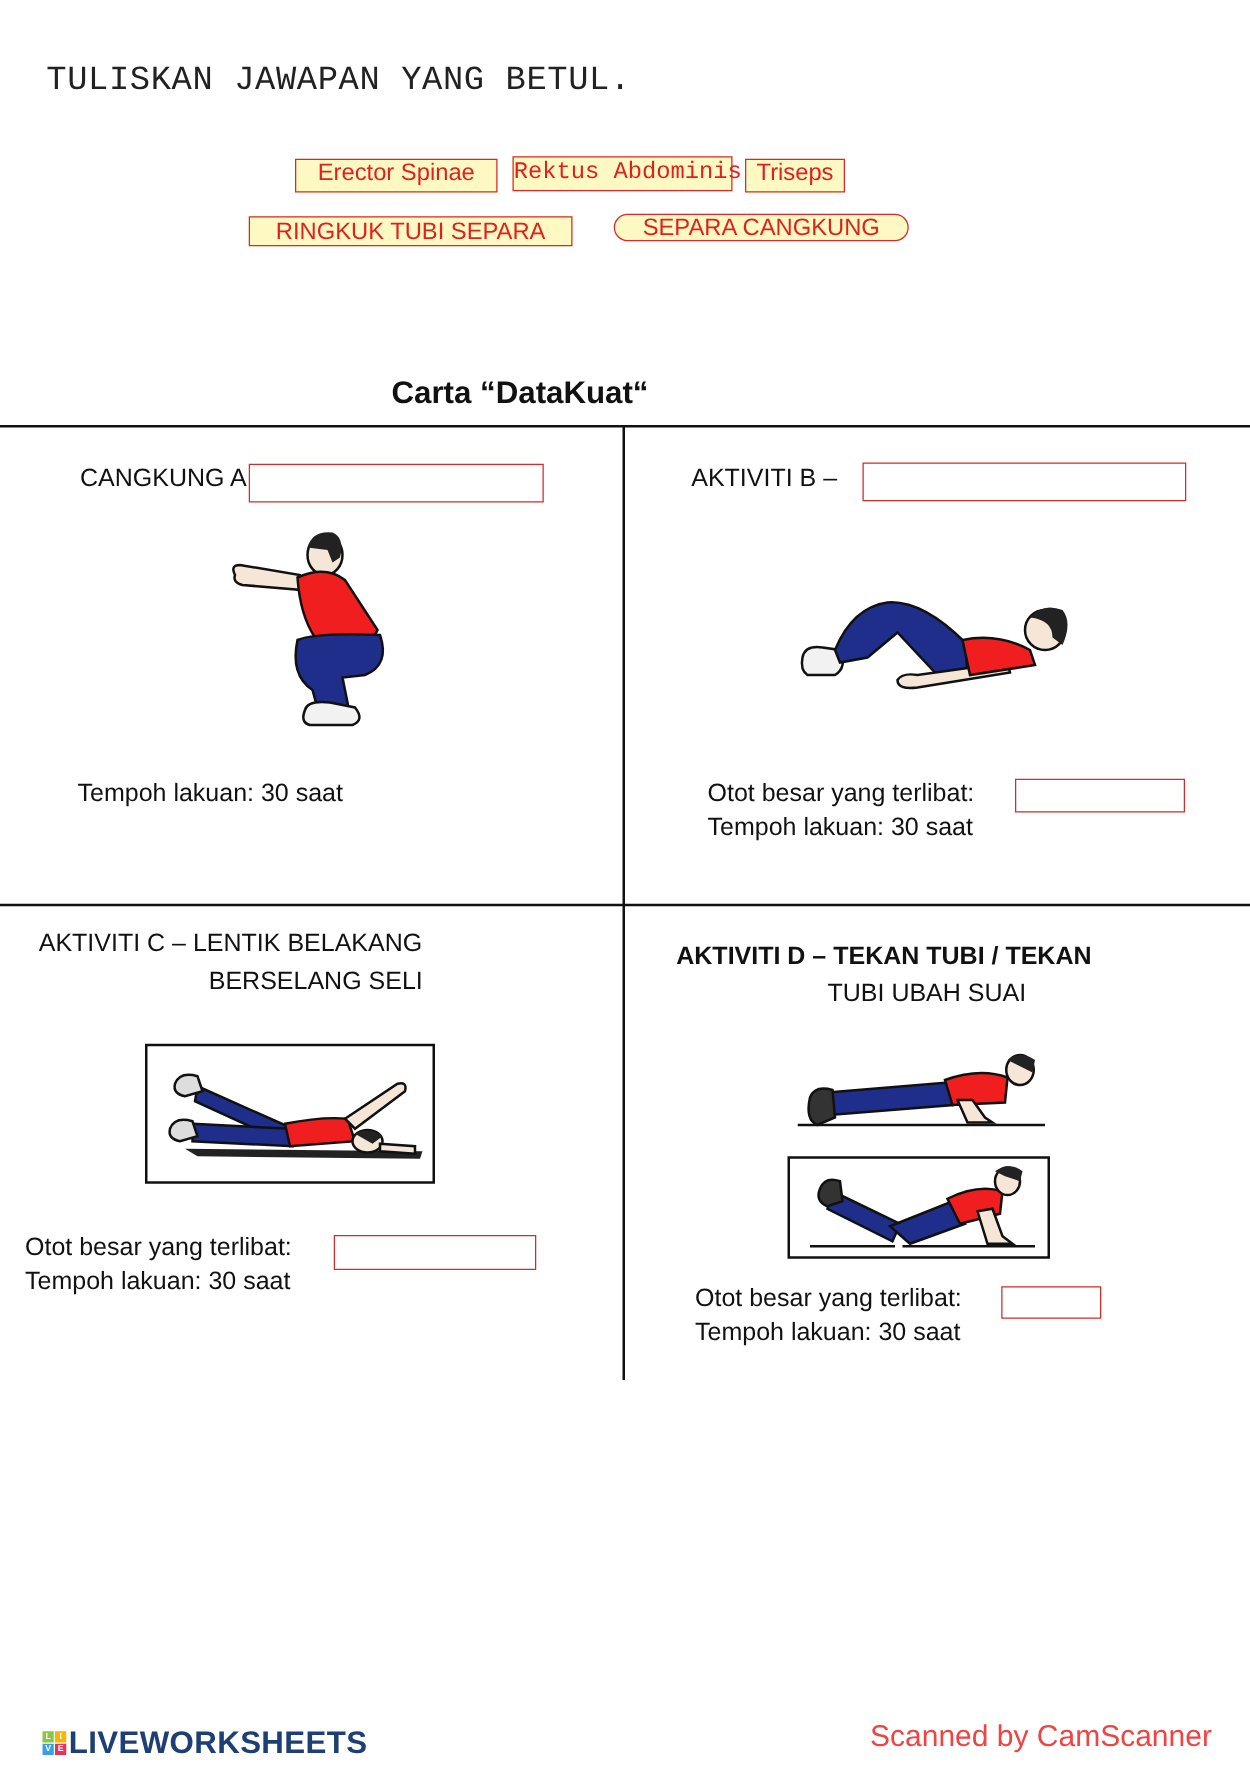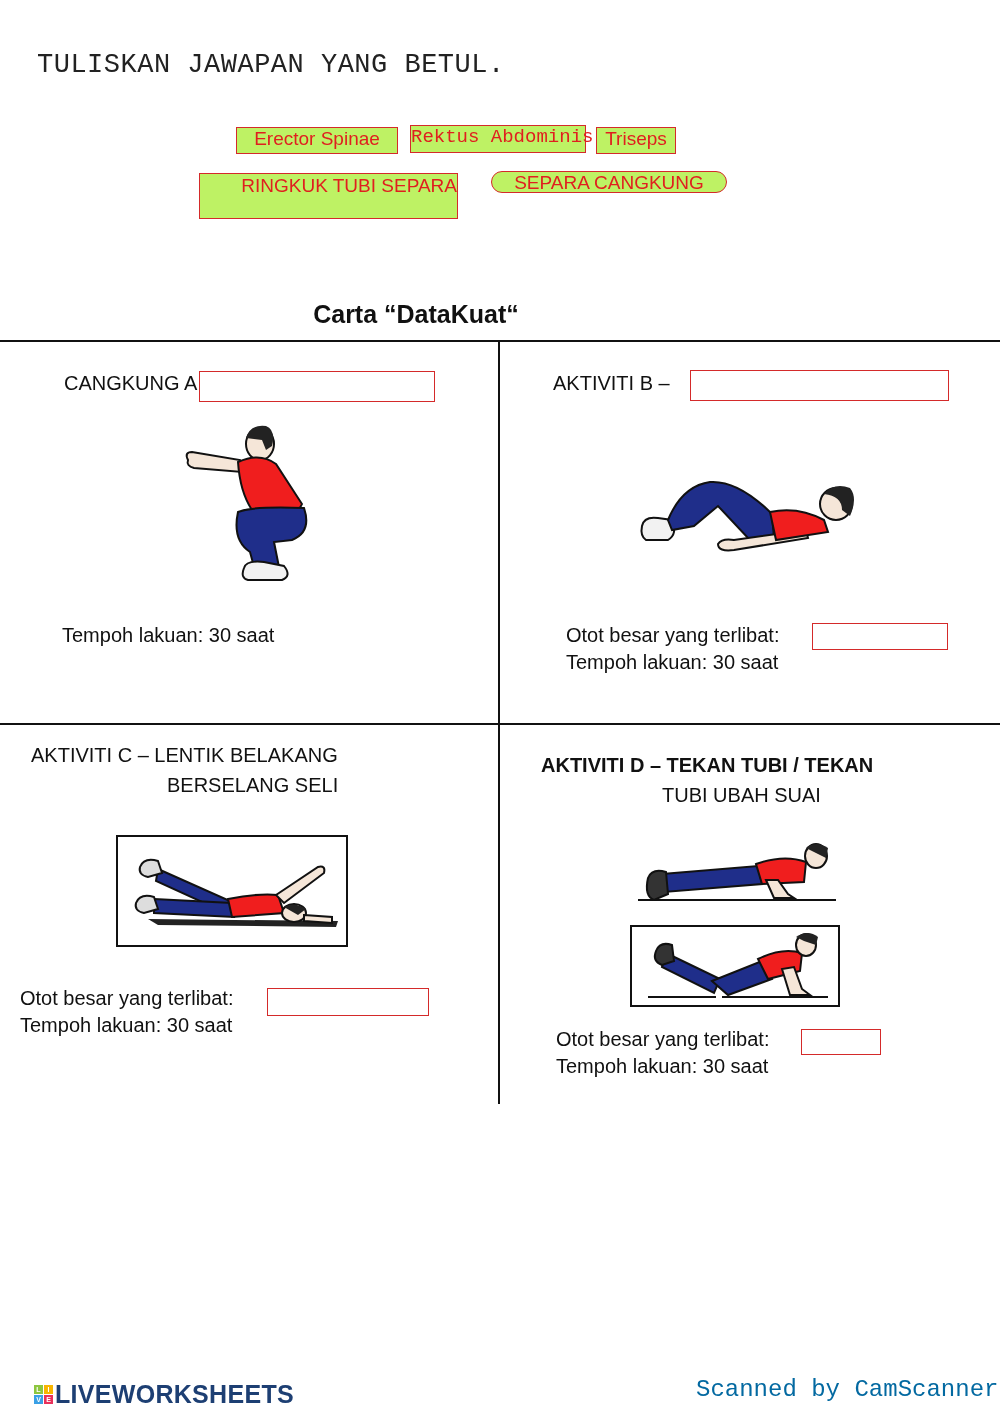--- a/index.html
+++ b/index.html
@@ -12,21 +12,21 @@
       font-family: "Liberation Mono", monospace;
       font-size: 27px; letter-spacing: 0.5px; color: #222;
     }
 
     .word-chip {
       border: 1.5px solid #d42a2a;
       color: #e01f1f;
       font-size: 19px;
       text-align: center;
       line-height: 22px;
-      background: #bef264;
+      background: #fef9c3;
       cursor: grab;
       white-space: nowrap;
     }
 
     .chart-title {
       left: 0; width: 832px; top: 300px;
       text-align: center; font-weight: bold; font-size: 25px; color: #111;
     }
 
     .hline { height: 2px; background: #111; }
@@ -46,31 +46,31 @@
       padding: 0 4px;
     }
 
     .img-frame { border: 2.5px solid #111; background: #fff; }
 
     .lw-logo { left: 8px; top: 1380px; display: flex; align-items: center; padding-left: 26px; }
     .lw-squares { display: grid; grid-template-columns: 9px 9px; grid-template-rows: 9px 9px; gap: 1px; margin-right: 2px; }
     .lw-squares span { display: block; font-size: 7px; line-height: 9px; text-align: center; color: #fff; font-weight: bold; }
     .lw-text { font-family: "Liberation Sans", sans-serif; font-weight: bold; font-size: 25px; color: #1d3f73; letter-spacing: 0.3px; }
 
-    .camscanner { left: 696px; top: 1376px; font-family: Liberation Mono, monospace; font-size: 24px; color: #0369a1; }
+    .camscanner { left: 696px; top: 1376px; font-family: Liberation Sans, sans-serif; font-size: 24px; color: #ef4444; }
   </style>
 </head>
 <body>
 
 <div class="abs instruction">TULISKAN JAWAPAN YANG BETUL.</div>
 
 <div class="abs word-chip" style="left:236px; top:127px; width:162px; height:27px;">Erector Spinae</div>
 <div class="abs word-chip" style="left:410px; top:125px; width:176px; height:28px;font-family:Liberation Mono, monospace;">Rektus Abdominis</div>
 <div class="abs word-chip" style="left:596px; top:127px; width:80px; height:27px;">Triseps</div>
-<div class="abs word-chip" style="left:199px; top:173px; width:259px; height:46px; line-height:24px;text-align:right;">RINGKUK TUBI SEPARA</div>
+<div class="abs word-chip" style="left:199px; top:173px; width:259px; height:24px; line-height:24px;">RINGKUK TUBI SEPARA</div>
 <div class="abs word-chip" style="left:491px; top:171px; width:236px; height:22px; line-height:22px;border-radius:14px;">SEPARA CANGKUNG</div>
 
 <div class="abs chart-title">Carta “DataKuat“</div>
 
 <div class="abs hline" style="left:0; top:340px; width:1000px;"></div>
 <div class="abs hline" style="left:0; top:723px; width:1000px;"></div>
 <div class="abs vline" style="left:498px; top:341px; height:763px;"></div>
 
 <div class="abs act-heading" style="left:64px; top:372px;">CANGKUNG A –</div>
 <input class="abs answer-box" style="left: 199px; top: 371px; width: 236px; height: 31px;" type="text" value="">

